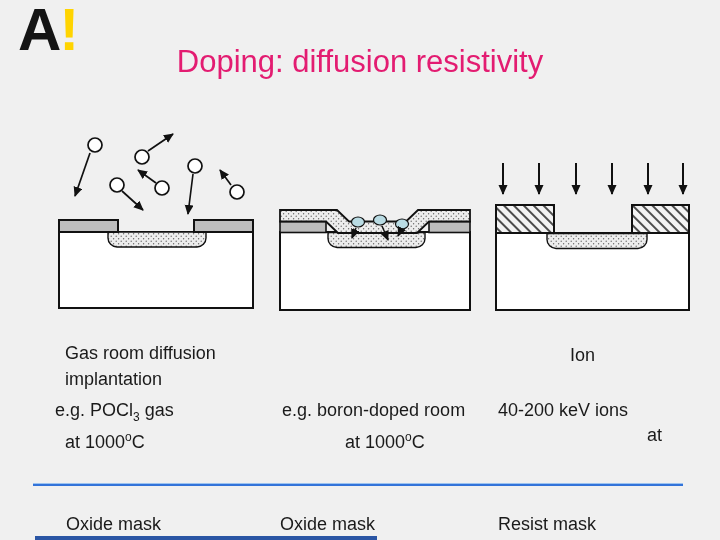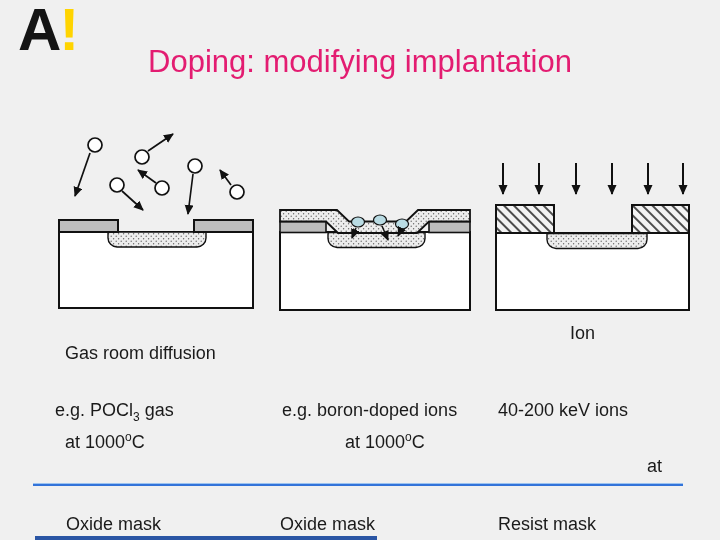--- a/index.html
+++ b/index.html
@@ -18,21 +18,21 @@
            border-top:1px solid #9cc3f0;}
   .bottom-bar{position:absolute;left:35px;top:536px;width:342px;height:4px;background:#2a55a4;}
 </style>
 </head>
 <body>
 
 <div class="slide">
 
   <div class="logo"><span class="logo-a">A</span><span class="logo-bang">!</span></div>
 
-  <h1 class="title">Doping: modifying implantation</h1>
+  <h1 class="title">Doping: diffusion resistivity</h1>
 
   <svg class="diag-layer" viewBox="0 0 720 540" width="720" height="540">
     <defs>
       <marker id="arrow" markerUnits="userSpaceOnUse" markerWidth="12" markerHeight="10" refX="9" refY="4.5" orient="auto">
         <path d="M0,0 L10,4.5 L0,9 Z" fill="#111"></path>
       </marker>
       <pattern id="stipple" width="5" height="5" patternUnits="userSpaceOnUse">
         <rect width="5" height="5" fill="#ededed"></rect>
         <circle cx="1.2" cy="1.2" r="0.7" fill="#6a6a6a"></circle>
         <circle cx="3.6" cy="3.7" r="0.7" fill="#6a6a6a"></circle>
@@ -92,29 +92,30 @@
         <line x1="683" y1="163" x2="683" y2="194" marker-end="url(#arrow)"></line>
       </g>
       <rect x="496" y="233" width="193" height="77" fill="#ffffff" stroke-width="2"></rect>
       <path d="M547,233.5 h100 v6 a9,9 0 0 1 -9,9 h-82 a9,9 0 0 1 -9,-9 z" fill="url(#stipple)" stroke-width="1.4"></path>
       <rect x="496" y="205" width="58" height="28" fill="url(#hatch)" stroke-width="2"></rect>
       <rect x="632" y="205" width="57" height="28" fill="url(#hatch)" stroke-width="2"></rect>
     </g>
   </svg>
 
   <div class="txt" style="left:65px;top:343px">Gas room diffusion</div>
-  <div class="txt" style="left:570px;top:323px">Ion</div>
+  <div class="txt" style="left:570px;top:345px">Ion</div>
+  <div class="txt" style="left:65px;top:369px">implantation</div>
 
   <div class="txt" style="left:55px;top:400px"><span>e.g. POCl</span><sub>3</sub><span> gas</span></div>
-  <div class="txt" style="left:282px;top:400px">e.g. boron-doped ions</div>
+  <div class="txt" style="left:282px;top:400px">e.g. boron-doped room</div>
   <div class="txt" style="left:498px;top:400px">40-200 keV ions</div>
 
   <div class="txt" style="left:65px;top:432px"><span>at 1000</span><sup>o</sup><span>C</span></div>
   <div class="txt" style="left:345px;top:432px"><span>at 1000</span><sup>o</sup><span>C</span></div>
-  <div class="txt" style="left:647px;top:456px">at</div>
+  <div class="txt" style="left:647px;top:425px">at</div>
 
   <div class="divider"></div>
 
   <div class="txt" style="left:66px;top:514px">Oxide mask</div>
   <div class="txt" style="left:280px;top:514px">Oxide mask</div>
   <div class="txt" style="left:498px;top:514px">Resist mask</div>
 
   <div class="bottom-bar"></div>
 </div>
 

